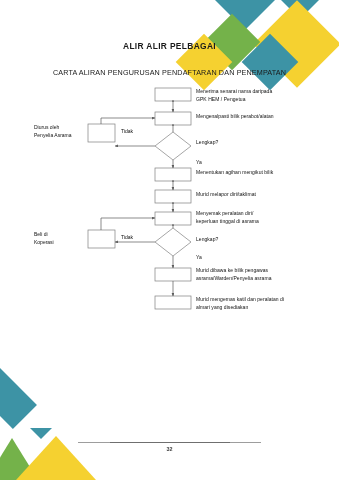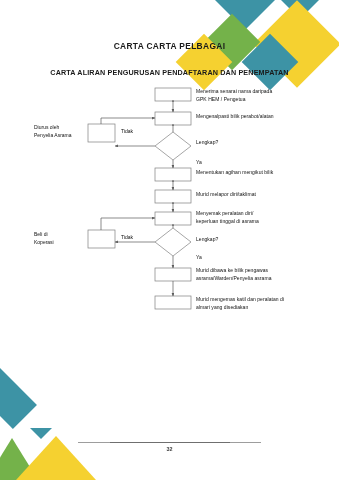--- a/index.html
+++ b/index.html
@@ -117,21 +117,21 @@
     letter-spacing: 0.35px;
     color: var(--ink);
     z-index: 5;
   }
   .title-sub {
     position: absolute;
     left: 0; right: 0;
     top: 68px;
     text-align: center;
     font-size: 7.2px;
-    font-weight: bold;
+    font-weight: normal;
     letter-spacing: 0.15px;
     color: var(--ink);
     z-index: 5;
   }
 
   
   #flow {
     position: absolute;
     left: 0; top: 0;
     width: 339px; height: 480px;
@@ -200,21 +200,21 @@
     <div class="shape d-green-diamond"></div>
     <div class="shape d-yellow-diamond-sm"></div>
     <div class="shape d-teal-diamond-mid"></div>
 
     <div class="shape d-teal-bar"></div>
     <div class="shape tri d-teal-tri-bl"></div>
     <div class="shape tri d-green-tri-bl"></div>
     <div class="shape tri d-yellow-tri-bl"></div>
   </div>
 
-  <div class="title-main">CARTA CARTA PELBAGAI</div>
+  <div class="title-main">ALIR ALIR PELBAGAI</div>
   <div class="title-sub">CARTA ALIRAN PENGURUSAN PENDAFTARAN DAN PENEMPATAN</div>
 
   <svg id="flow" viewBox="0 0 339 480">
     <defs>
       <marker id="arw" markerWidth="5" markerHeight="5" refX="4.2" refY="2" orient="auto">
         <path d="M0,0 L4.4,2 L0,4 z" fill="#5a5a5a"></path>
       </marker>
       <marker id="dot" markerWidth="4" markerHeight="4" refX="2" refY="2">
         <circle cx="2" cy="2" r="1.1" fill="#3a3a3a"></circle>
       </marker>

